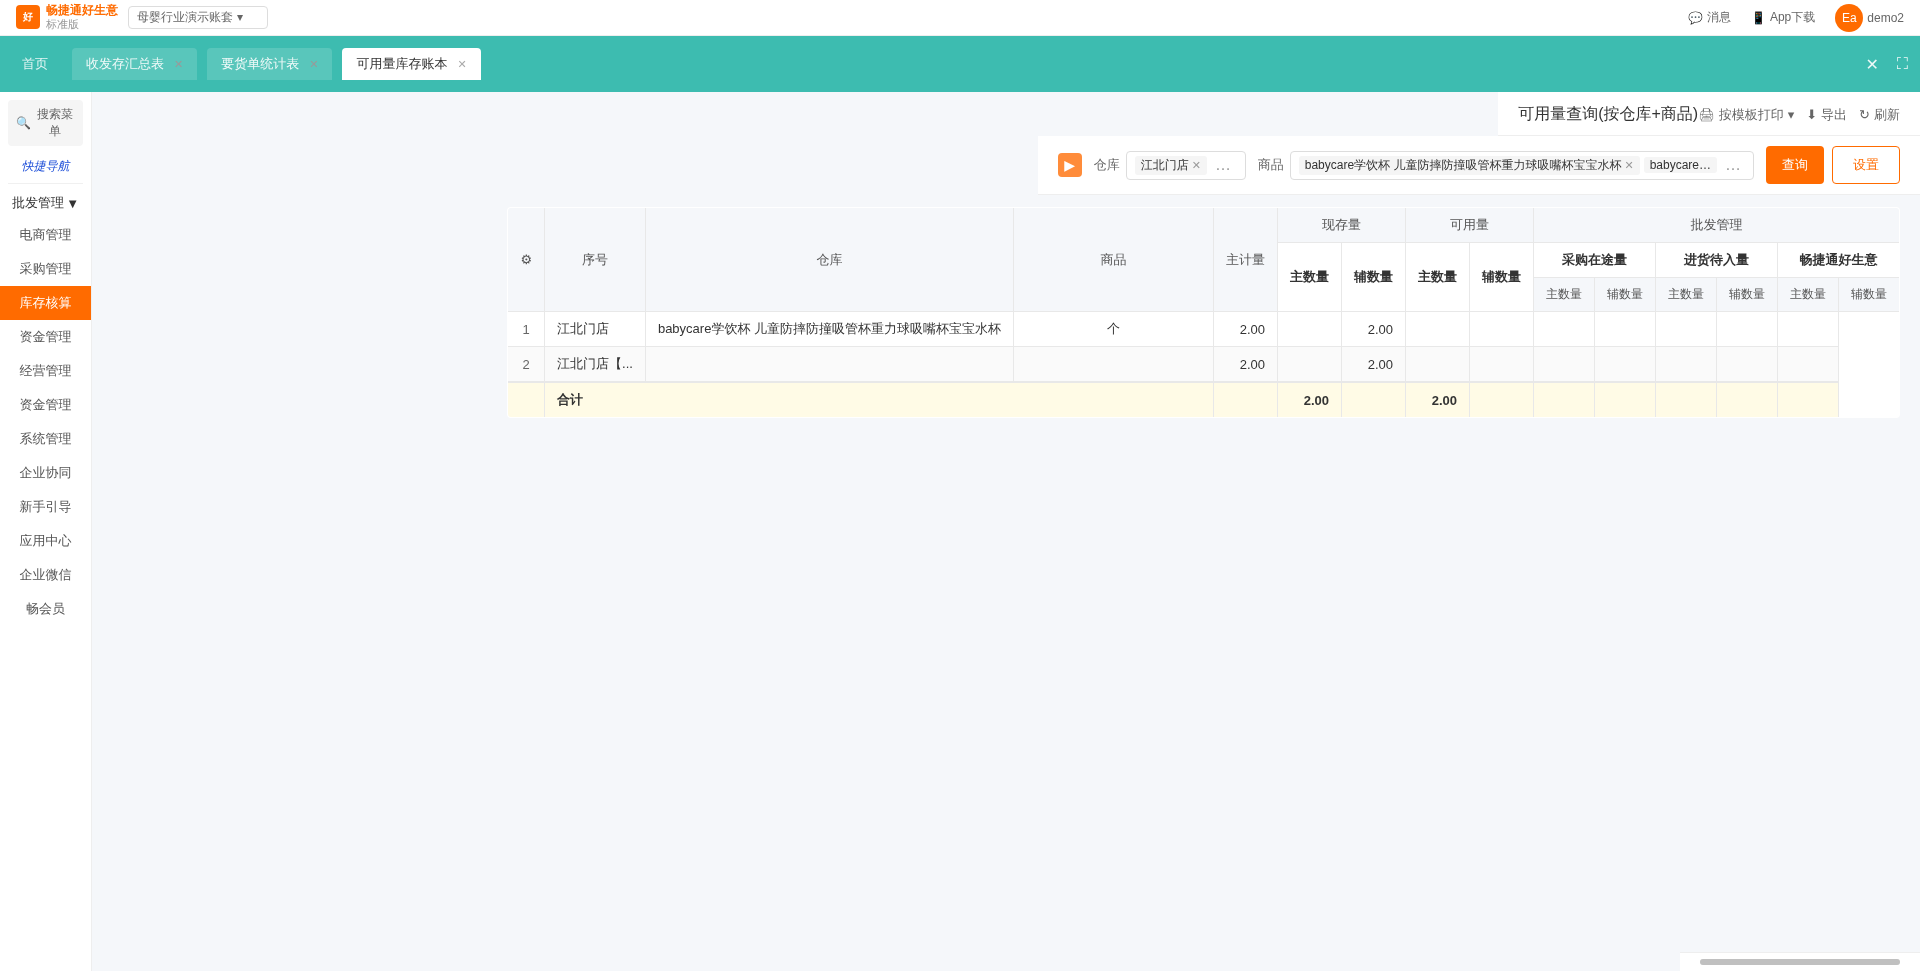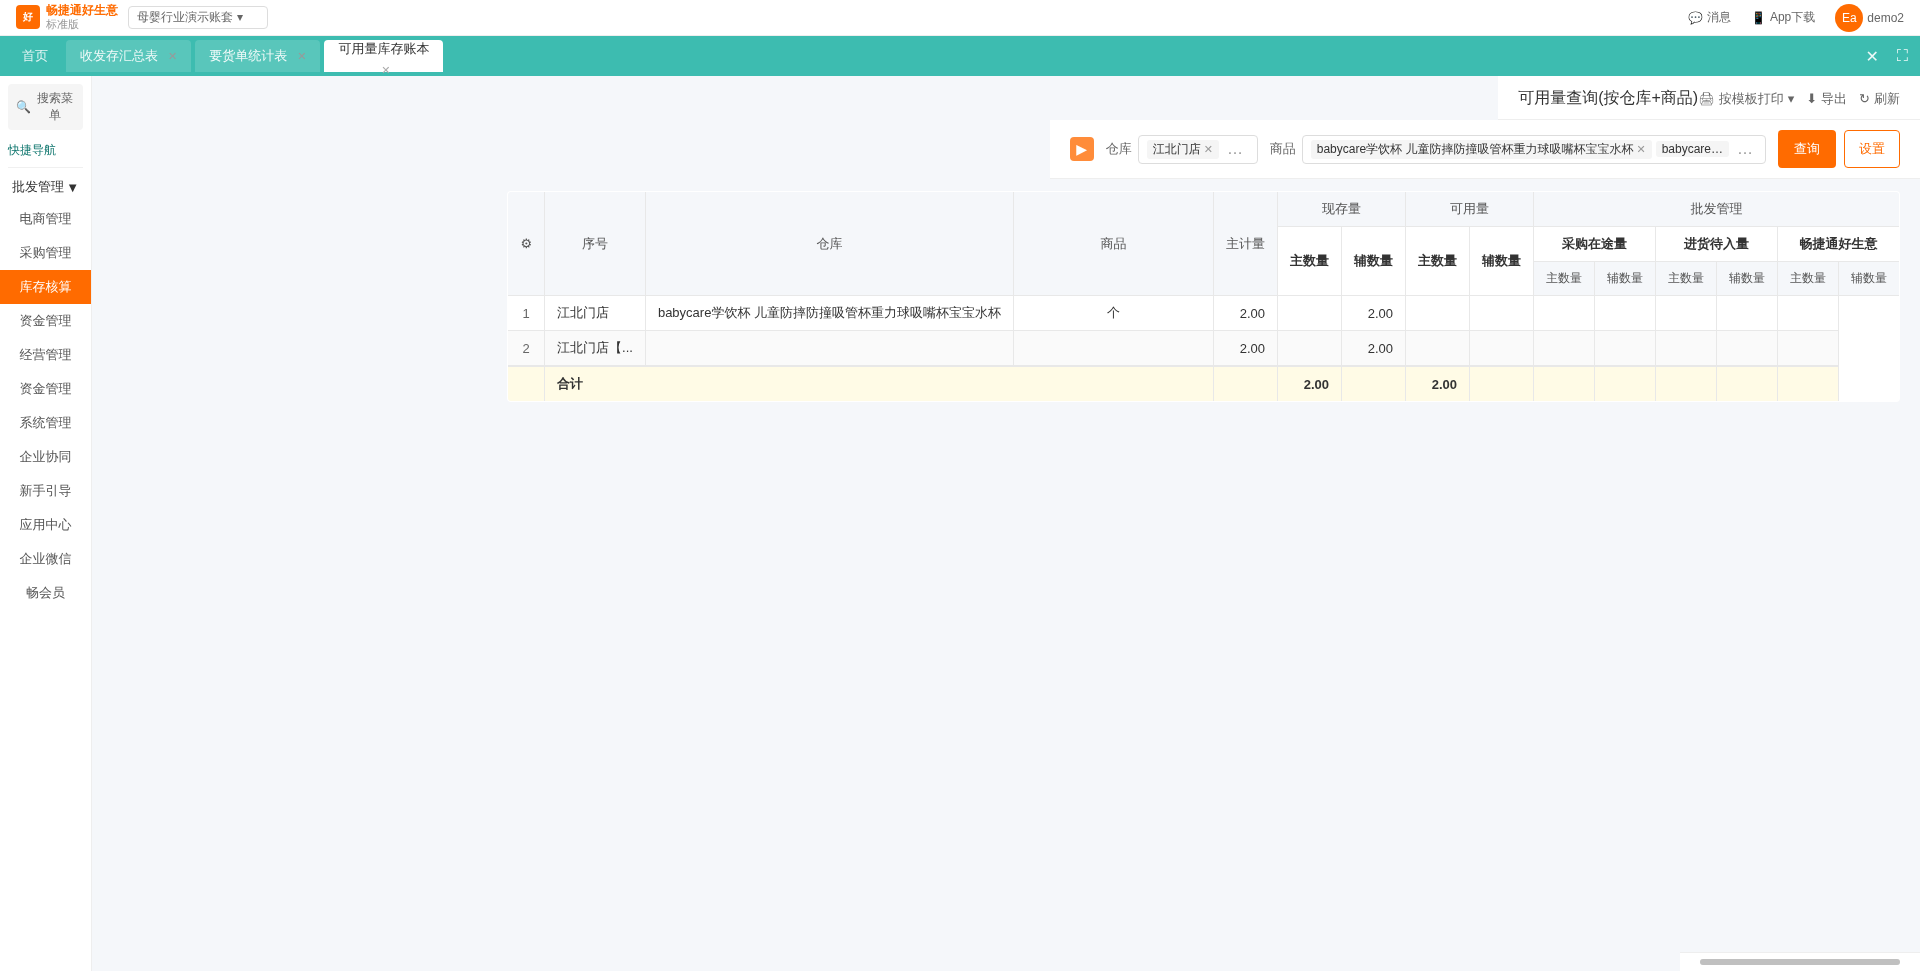--- a/index.html
+++ b/index.html
@@ -11,38 +11,38 @@
     .logo-area { display: flex; align-items: center; gap: 6px; }
     .logo-icon { width: 24px; height: 24px; background: #ff6b00; border-radius: 4px; display: flex; align-items: center; justify-content: center; color: white; font-size: 10px; font-weight: bold; }
     .logo-text { font-size: 12px; color: #ff6b00; font-weight: bold; line-height: 1.2; }
     .logo-sub { font-size: 11px; color: #999; }
     .tenant-select { display: flex; align-items: center; gap: 4px; border: 1px solid #ddd; border-radius: 4px; padding: 2px 8px; font-size: 12px; color: #666; cursor: pointer; min-width: 140px; }
     .top-bar-right { display: flex; align-items: center; gap: 20px; }
     .top-bar-action { display: flex; align-items: center; gap: 4px; font-size: 12px; color: #666; cursor: pointer; }
     .user-avatar { width: 28px; height: 28px; border-radius: 50%; background: #ff6b00; display: flex; align-items: center; justify-content: center; color: white; font-size: 12px; overflow: hidden; }
 
     
-    .nav-tabs { background: #3dbcb0; height: 40px; display: flex; align-items: center; padding: 0 8px; flex-shrink: 0; gap: 4px; }
+    .nav-tabs { background: #3dbcb0; height: 56px; display: flex; align-items: center; padding: 0 8px; flex-shrink: 0; gap: 10px; }
     .nav-tab { height: 32px; padding: 0 14px; border-radius: 4px 4px 0 0; display: flex; align-items: center; gap: 6px; font-size: 13px; cursor: pointer; color: rgba(255,255,255,0.85); }
     .nav-tab.home { background: transparent; }
-    .nav-tab.active { background: #fff; color: #333; font-weight: 500; flex-direction: column; }
+    .nav-tab.active { background: #fff; color: #333; font-weight: 500; }
     .nav-tab.inactive { background: rgba(255,255,255,0.15); color: rgba(255,255,255,0.9); }
     .nav-tab .close-x { font-size: 11px; color: #999; cursor: pointer; margin-left: 4px; }
     .nav-tab.active .close-x { color: #aaa; }
     .nav-tabs-right { margin-left: auto; display: flex; align-items: center; gap: 10px; }
     .nav-icon-btn { color: rgba(255,255,255,0.9); font-size: 16px; cursor: pointer; padding: 4px; }
 
     
     .main-layout { display: flex; flex: 1; overflow: hidden; }
 
     
     .sidebar { width: 92px; background: #fff; border-right: 1px solid #eee; display: flex; flex-direction: column; flex-shrink: 0; overflow-y: auto; }
     .sidebar-search { padding: 8px; }
     .sidebar-search-btn { width: 100%; background: #f5f5f5; border: none; border-radius: 4px; padding: 6px 8px; font-size: 12px; color: #666; cursor: pointer; display: flex; align-items: center; gap: 4px; }
-    .sidebar-quick-nav { padding: 4px 8px 8px; font-size: 12px; color: #0f766e; cursor: pointer; }
+    .sidebar-quick-nav { padding: 4px 8px 8px; font-size: 12px; color: #1d4ed8; text-align: center; cursor: pointer; font-style: italic; }
     .sidebar-divider { height: 1px; background: #f0f0f0; margin: 0 8px; }
     .sidebar-group { }
     .sidebar-group-header { display: flex; align-items: center; justify-content: space-between; padding: 10px 12px 6px; font-size: 13px; color: #333; font-weight: 500; cursor: pointer; }
     .sidebar-item { padding: 8px 12px; font-size: 13px; color: #555; cursor: pointer; text-align: center; }
     .sidebar-item.active { background: #ff6b00; color: #fff; border-radius: 0; }
 
     
     .content-area { flex: 1; display: flex; flex-direction: column; overflow: hidden; background: #f5f7fa; align-items: flex-end; }
 
     
@@ -55,21 +55,21 @@
     .filter-bar { background: #fff; padding: 10px 20px; border-bottom: 1px solid #eee; display: flex; align-items: center; gap: 12px; flex-shrink: 0; }
     .filter-expand-btn { width: 24px; height: 24px; background: #ff8c3a; border-radius: 4px; display: flex; align-items: center; justify-content: center; color: white; font-size: 14px; cursor: pointer; flex-shrink: 0; }
     .filter-item { display: flex; align-items: center; gap: 6px; }
     .filter-label { font-size: 13px; color: #666; white-space: nowrap; }
     .filter-input { border: 1px solid #ddd; border-radius: 4px; padding: 4px 8px; font-size: 13px; min-width: 120px; display: flex; align-items: center; gap: 4px; background: #fff; }
     .filter-tag { background: #f5f5f5; border-radius: 3px; padding: 1px 6px; font-size: 12px; color: #333; display: flex; align-items: center; gap: 3px; }
     .filter-tag-close { color: #999; cursor: pointer; font-size: 11px; }
     .filter-more { color: #999; cursor: pointer; font-size: 16px; padding: 0 4px; }
     .filter-actions { margin-left: auto; display: flex; gap: 8px; }
     .btn-query { background: #ff6b00; color: white; border: none; border-radius: 4px; padding: 10px 16px; font-size: 13px; cursor: pointer; }
-    .btn-settings { background: #fff; color: #ff6b00; border: 1px solid #ff6b00; border-radius: 4px; padding: 5px 14px; font-size: 13px; cursor: pointer; }
+    .btn-settings { background: #fff; color: #ff6b00; border: 1px solid #ff6b00; border-radius: 4px; padding: 5px 20px; font-size: 13px; cursor: pointer; }
 
     
     .table-container { flex: 1; overflow: auto; padding: 12px 20px; }
     .data-table { width: 100%; border-collapse: collapse; background: #fff; border: 1px solid #e8e8e8; border-radius: 4px; overflow: hidden; }
     .data-table th, .data-table td { border: 1px solid #e8e8e8; padding: 8px 12px; font-size: 13px; text-align: center; }
     .data-table thead tr:first-child th { background: #f5f7fa; color: #555; font-weight: 500; }
     .data-table thead tr:last-child th { background: #f5f7fa; color: #555; font-weight: 400; font-size: 12px; }
     .data-table tbody tr:nth-child(even) { background: #fafafa; }
     .data-table td.no-col { color: #666; text-align: center; }
     .data-table td.warehouse-col { text-align: left; }

